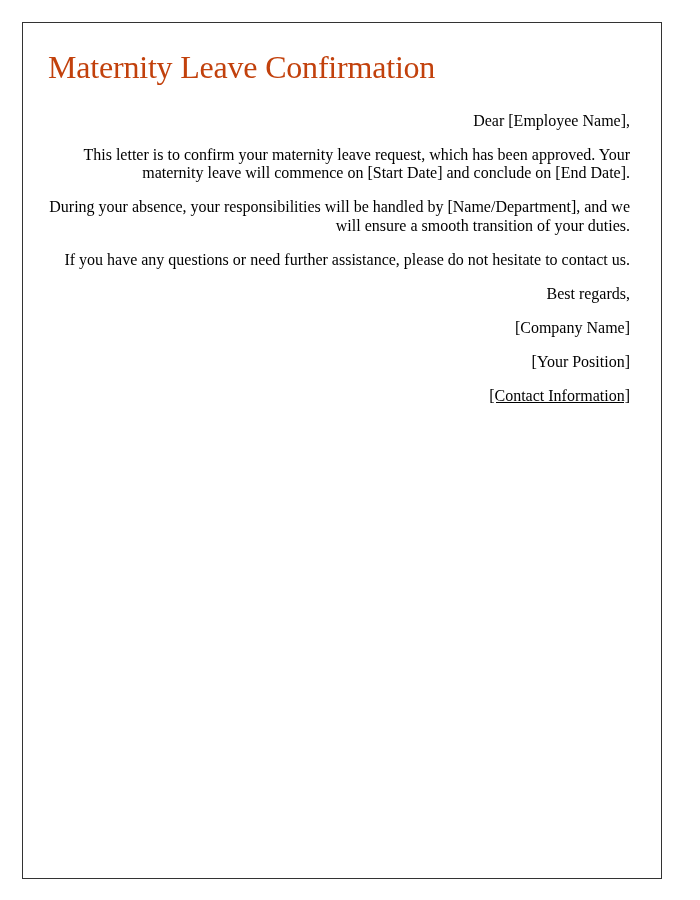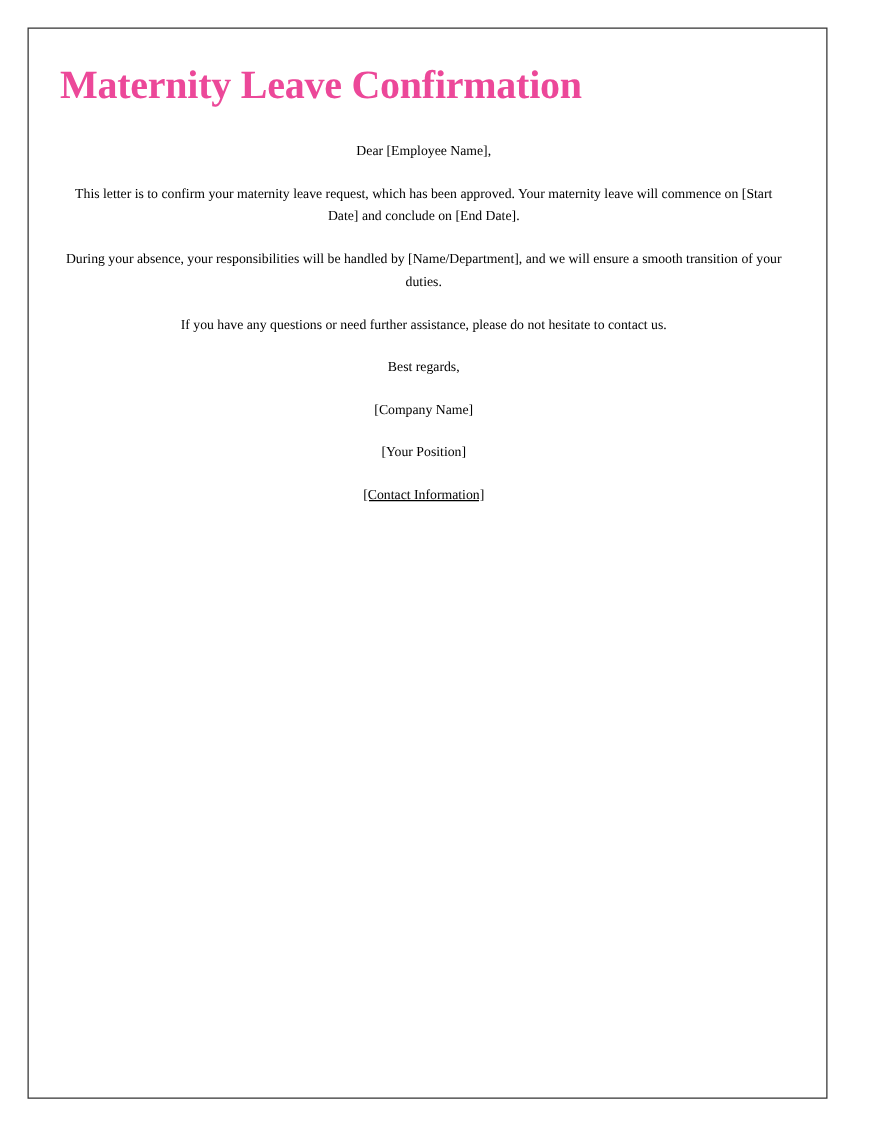--- a/index.html
+++ b/index.html
@@ -23,32 +23,32 @@
     border: 1px solid #333333;
     box-sizing: border-box;
     background: #ffffff;
   }
   .page-inner {
     padding: 26px 30px 0 25px;
   }
   .doc-title {
     font-family: "Liberation Serif", "DejaVu Serif", serif;
     font-size: 32px;
-    font-weight: bold;
+    font-weight: normal;
     line-height: 1.15;
     margin: 0 0 26px 0;
     letter-spacing: -0.2px;
-    color: #ec4899;
+    color: #c2410c;
   }
   .para {
-    font-size: 11px;
+    font-size: 16px;
     line-height: 18.5px;
     margin: 0 0 15.5px 0;
     max-width: 582px;
-    text-align: center;
+    text-align: right;
     color: #000000;
   }
   .para.sig {
     margin-bottom: 15.5px;
   }
   .para:last-child {
     margin-bottom: 4px;
     text-decoration: underline;
   }
 </style>

